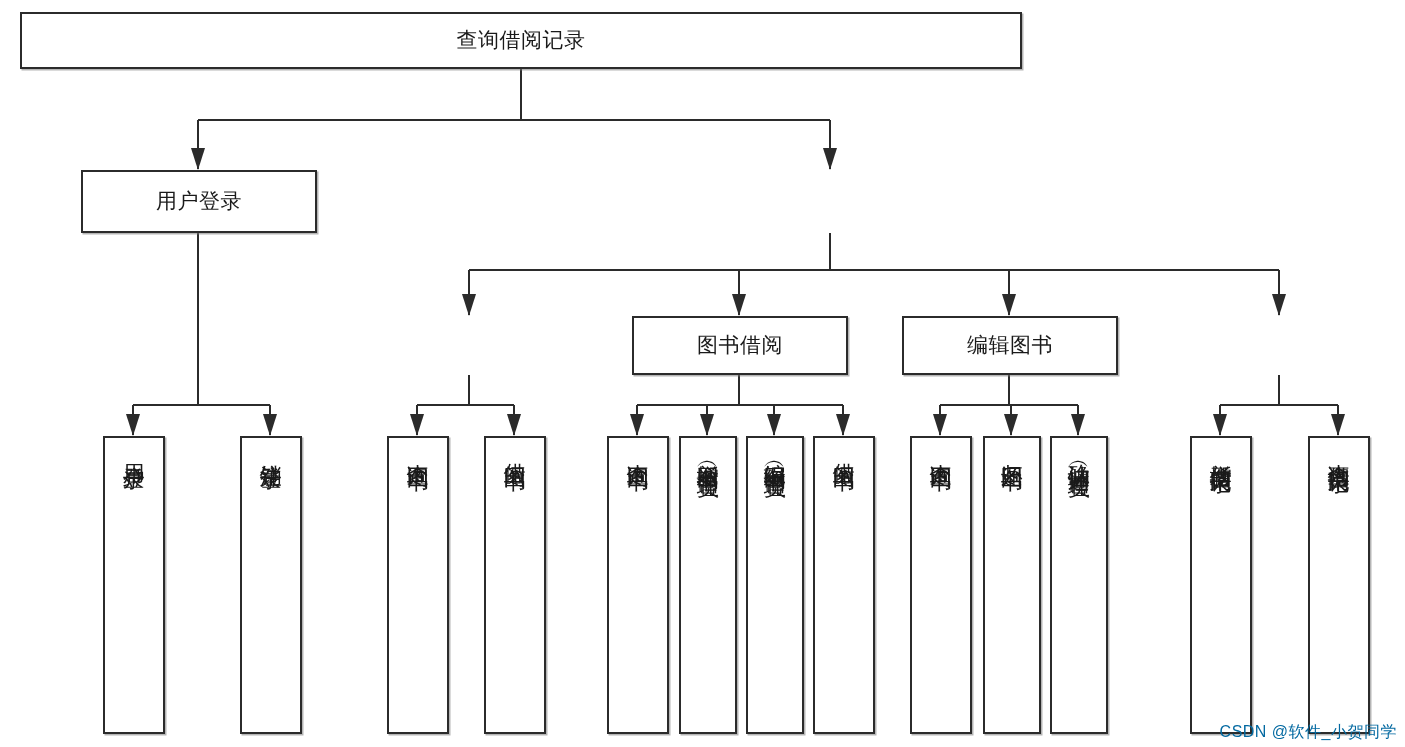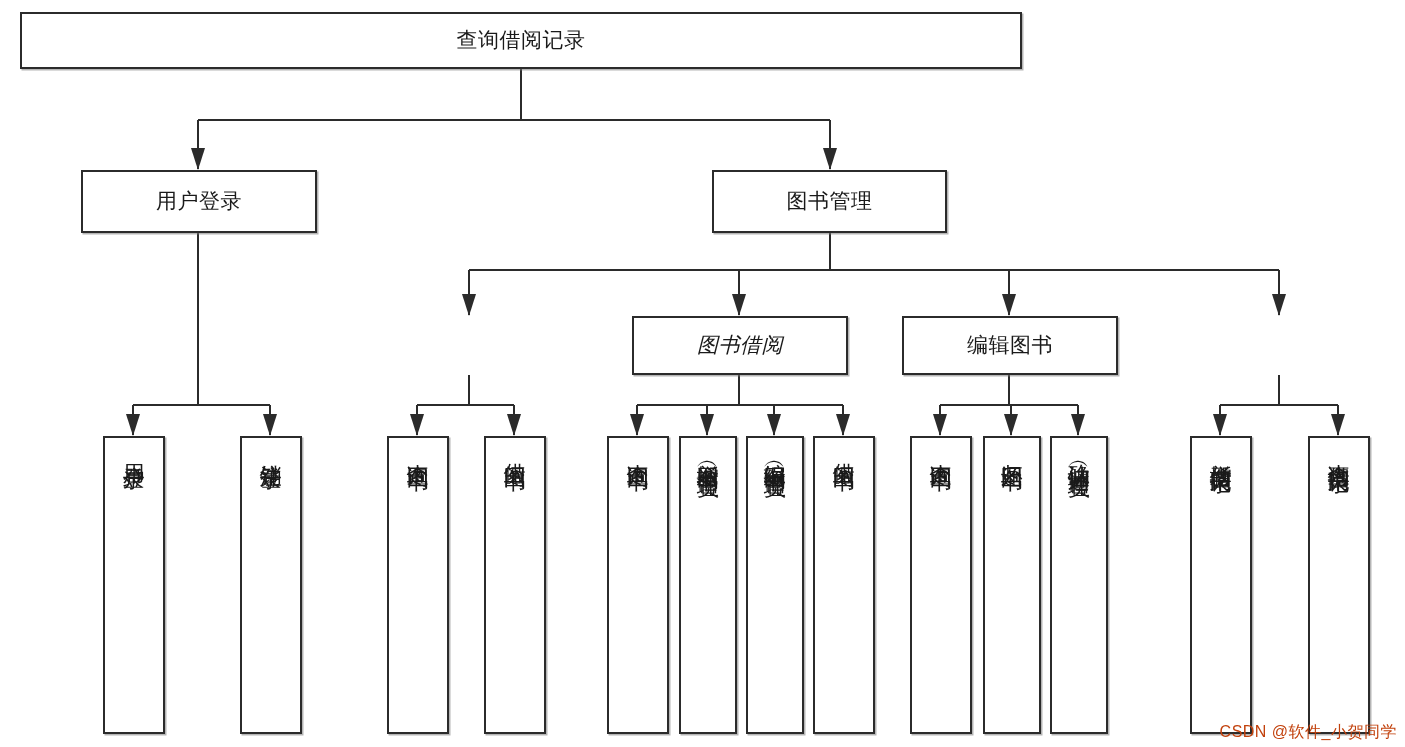--- a/index.html
+++ b/index.html
@@ -60,21 +60,21 @@
     font-size: 22px;
     line-height: 1.06;
     letter-spacing: 2px;
     margin: 0 auto;
   }
   #watermark {
     position: absolute;
     right: 8px;
     bottom: 4px;
     font-size: 16px;
-    color: #c2410c;
+    color: #0369a1;
     letter-spacing: 0.5px;
     user-select: none;
   }
 </style>
 </head>
 <body>
 
 <div id="diagram-root">
 
   <svg id="edge-layer" viewBox="0 0 1405 747">
@@ -132,25 +132,22 @@
       <path d="M1331 414 L1345 414 L1338 436 Z" fill="#2b2b2b"></path>
     </svg>
 
   <div class="node horiz" id="node-root" style="left: 20px; top: 12px; width: 1002px; height: 57px;">
     <span class="node-label">查询借阅记录</span>
   </div>
 
   <div class="node horiz" id="node-l1-0" style="left: 81px; top: 170px; width: 236px; height: 63px;">
     <span class="node-label">用户登录</span>
   </div>
-  <div class="node horiz" id="node-l1-1" style="left: 712px; top: 170px; width: 235px; height: 63px;">
-    <span class="node-label">图书管理</span>
-  </div>
 
-  <div class="node horiz" id="node-l2-1" style="left: 632px; top: 316px; width: 216px; height: 59px; font-style: italic;">
+  <div class="node horiz" id="node-l2-1" style="left: 632px; top: 316px; width: 216px; height: 59px;">
     <span class="node-label">图书借阅</span>
   </div>
   <div class="node horiz" id="node-l2-2" style="left: 902px; top: 316px; width: 216px; height: 59px;">
     <span class="node-label">编辑图书</span>
   </div>
 
   <div class="node vert" id="node-leaf-0" style="left: 103px; top: 436px; width: 62px; height: 298px;">
     <span class="node-label">用户登录</span>
   </div>
   <div class="node vert" id="node-leaf-1" style="left: 240px; top: 436px; width: 62px; height: 298px;">

